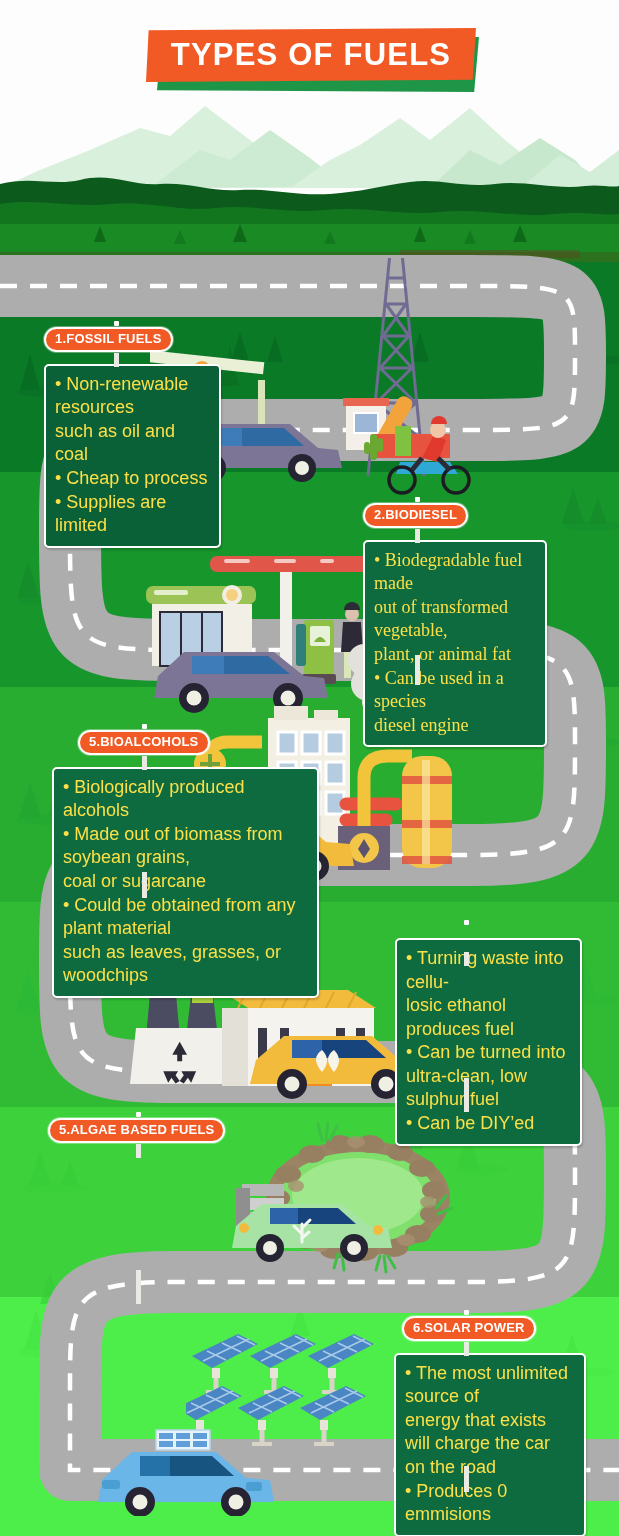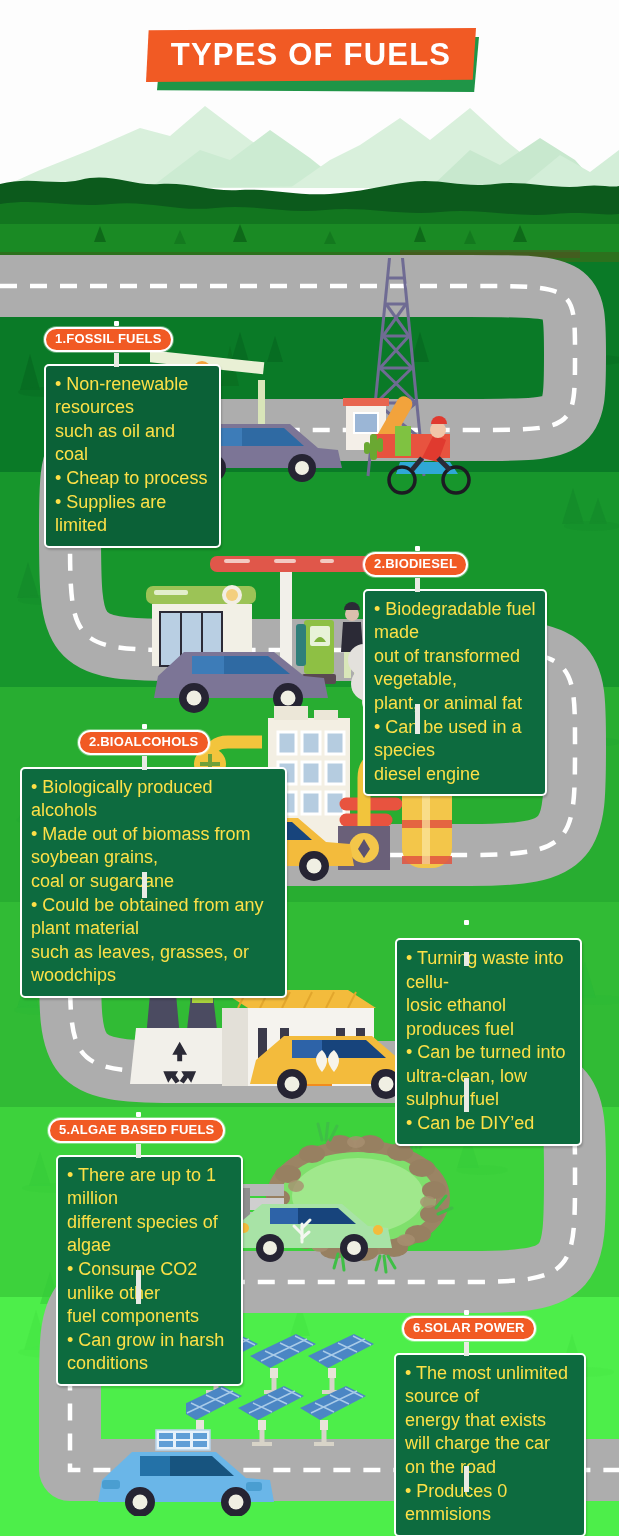--- a/index.html
+++ b/index.html
@@ -622,39 +622,39 @@
     <span class="tag">1.FOSSIL FUELS</span>
     <div class="post" style="left:70px;top:26px;height:14px;"></div>
     <div class="box b1" style="margin-top:12px;width:155px;">
       <p>• Non-renewable resources</p>
       <p>such as oil and coal</p>
       <p>• Cheap to process</p>
       <p>• Supplies are limited</p>
     </div>
   </div>
 
-  <div class="sec" style="left:363px;top:552px;">
+  <div class="sec" style="left:363px;top:503px;">
     <div class="dot" style="left:52px;top:-6px;"></div>
     <span class="tag">2.BIODIESEL</span>
     <div class="post" style="left:52px;top:26px;height:14px;"></div>
-    <div class="box" style="margin-top:12px;width:162px;">
+    <div class="box" style="margin-top:12px;width:162px;font-family:Liberation Serif, serif;">
       <p>• Biodegradable fuel made</p>
       <p>out of transformed vegetable,</p>
       <p>plant, or animal fat</p>
       <p>• Can be used in a species</p>
       <p>diesel engine</p>
     </div>
     <div class="post" style="left:52px;top:152px;height:30px;"></div>
   </div>
 
   <div class="sec" style="left:20px;top:730px;">
     <div class="dot" style="left:122px;top:-6px;"></div>
-    <span class="tag" style="margin-left:58px;">2.BIOALCOHOLS</span>
+    <span class="tag" style="margin-left:58px;">5.BIOALCOHOLS</span>
     <div class="post" style="left:122px;top:26px;height:14px;"></div>
-    <div class="box" style="margin-top:12px;width:245px;">
+    <div class="box" style="margin-top:12px;width:245px;margin-left:32px;">
       <p>• Biologically produced alcohols</p>
       <p>• Made out of biomass from soybean grains,</p>
       <p>coal or sugarcane</p>
       <p>• Could be obtained from any plant material</p>
       <p>such as leaves, grasses, or woodchips</p>
     </div>
     <div class="post" style="left:122px;top:142px;height:26px;"></div>
   </div>
 
   <div class="sec" style="left:382px;top:926px;">
@@ -667,27 +667,20 @@
       <p>ultra-clean, low sulphur fuel</p>
       <p>• Can be DIY’ed</p>
     </div>
     <div class="post" style="left:82px;top:152px;height:34px;"></div>
   </div>
 
   <div class="sec" style="left:48px;top:1118px;">
     <div class="dot" style="left:88px;top:-6px;"></div>
     <span class="tag">5.ALGAE BASED FUELS</span>
     <div class="post" style="left:88px;top:26px;height:14px;"></div>
-    <div class="box" style="margin-top:12px;width:165px;margin-left:8px;">
-      <p>• There are up to 1 million</p>
-      <p>different species of algae</p>
-      <p>• Consume CO2 unlike other</p>
-      <p>fuel components</p>
-      <p>• Can grow in harsh conditions</p>
-    </div>
     <div class="post" style="left:88px;top:152px;height:34px;"></div>
   </div>
 
   <div class="sec" style="left:402px;top:1316px;">
     <div class="dot" style="left:62px;top:-6px;"></div>
     <span class="tag">6.SOLAR POWER</span>
     <div class="post" style="left:62px;top:26px;height:14px;"></div>
     <div class="box" style="margin-top:12px;width:170px;margin-left:-8px;">
       <p>• The most unlimited source of</p>
       <p>energy that exists</p>

